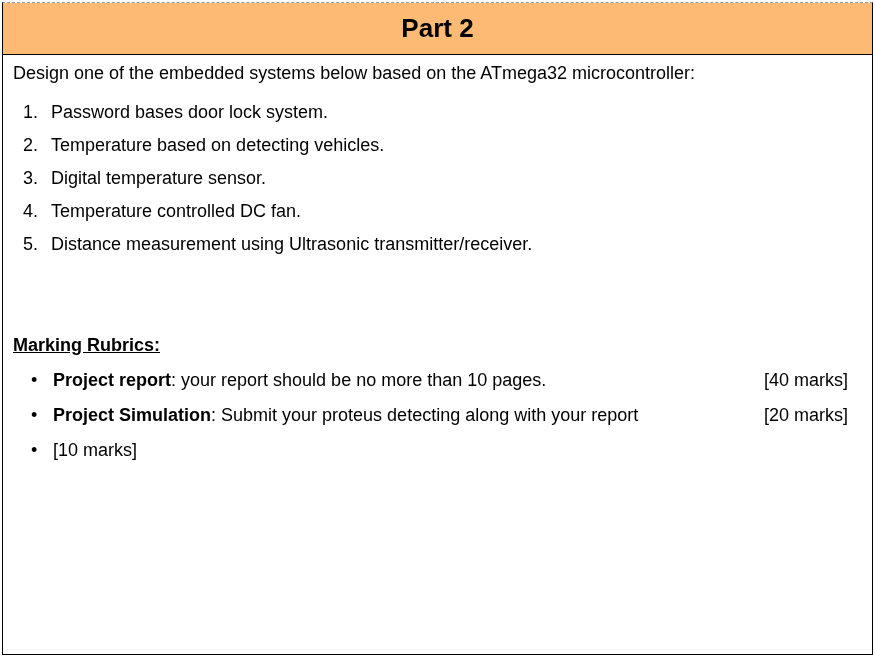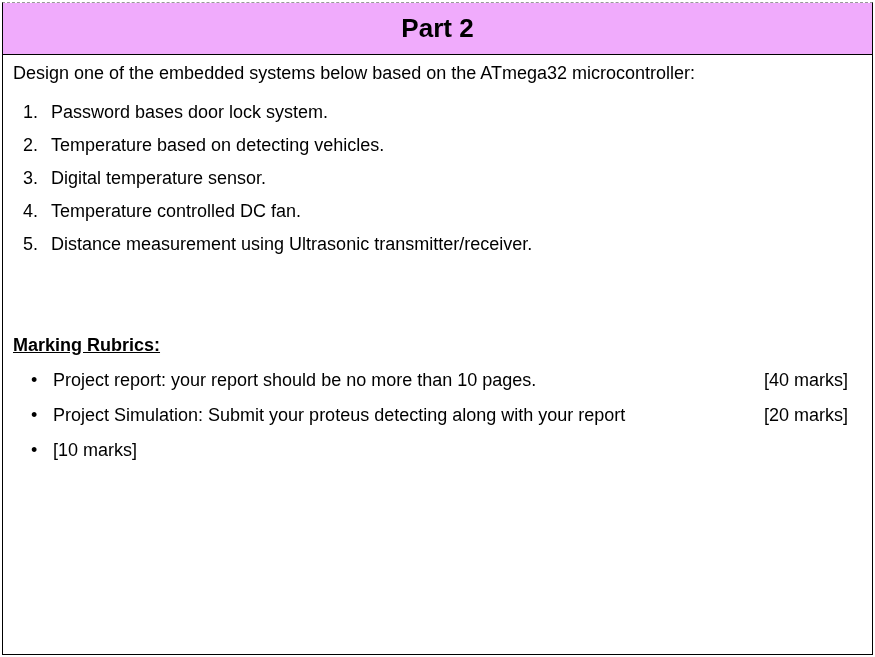--- a/index.html
+++ b/index.html
@@ -15,21 +15,21 @@
       padding: 2px;
     }
     .container {
       width: 100%;
       height: 100%;
       border: 1px solid #000;
       border-top: 1px dashed #999;
       background: #ffffff;
     }
     .header {
-      background: #f0abfc;
+      background: #fdba74;
       border-bottom: 1px solid #000;
       text-align: center;
       padding: 10px 0;
     }
     .header h1 {
       font-size: 26px;
       font-weight: bold;
       color: #000;
     }
     .content {
@@ -77,21 +77,21 @@
       position: absolute;
       left: -22px;
       font-size: 18px;
     }
     .rubric-row {
       display: flex;
       justify-content: space-between;
       width: 795px;
     }
     .rubric-text .bold {
-      font-weight: normal;
+      font-weight: bold;
       text-align: center;
     }
     .marks {
       white-space: nowrap;
     }
     .marks-right {
       text-align: left;
       width: 795px;
       margin-top: 14px;
       font-size: 18px;

